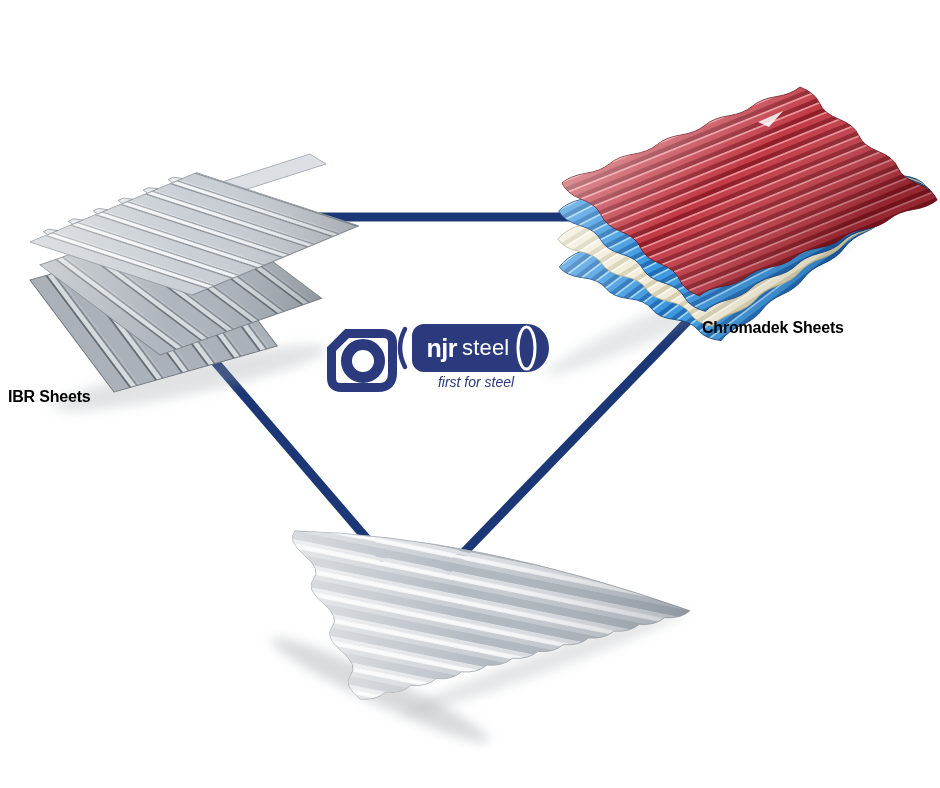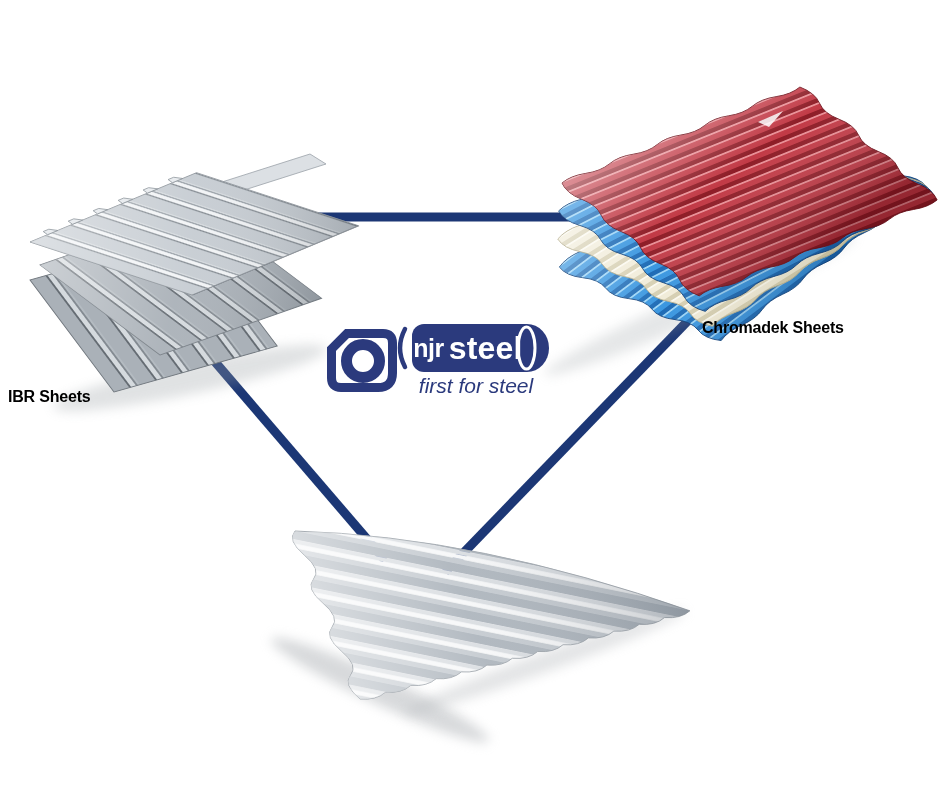--- a/index.html
+++ b/index.html
@@ -6,23 +6,23 @@
   #stage{position:relative;width:940px;height:788px;background:#fff;overflow:hidden;
          font-family:"Liberation Sans",sans-serif;}
   #scene{position:absolute;left:0;top:0;}
   .lbl{position:absolute;font-weight:700;font-size:16px;letter-spacing:-0.2px;color:#000000;white-space:nowrap;}
   #lbl-ibr{left:8px;top:388px;}
   #lbl-chromadek{left:702px;top:319px;}
   #lbl-corrugated{left:464px;top:670px;}
   .brand{position:absolute;left:411px;top:324px;width:114px;height:48px;display:flex;
          align-items:center;justify-content:center;gap:5px;color:#ffffff;}
   .brand .b{font-weight:700;font-size:25px;letter-spacing:-0.5px;}
-  .brand .r{font-weight:700;font-size:32px;letter-spacing:0.2px;}
+  .brand .r{font-weight:400;font-size:22px;letter-spacing:0.2px;}
   .tagline{position:absolute;left:398px;top:374px;width:156px;text-align:center;
-           font-style:italic;font-weight:400;font-size:21px;color:#2b3a7d;}
+           font-style:italic;font-weight:400;font-size:14px;color:#2b3a7d;}
 </style>
 </head>
 <body>
 
 <div id="stage">
 
 <svg id="scene" width="940" height="788" viewBox="0 0 940 788" xmlns="http://www.w3.org/2000/svg">
   <defs>
     <filter id="soft" x="-60%" y="-60%" width="220%" height="220%">
       <feGaussianBlur stdDeviation="6"></feGaussianBlur>

